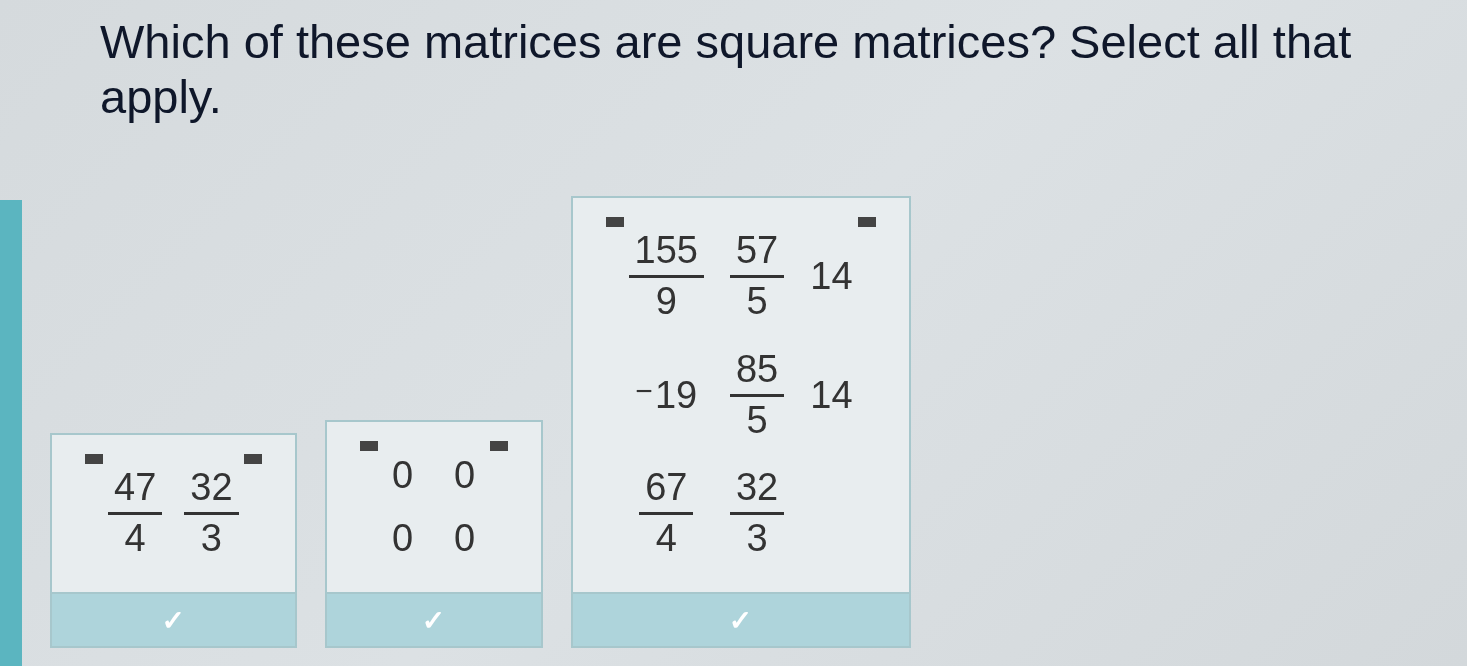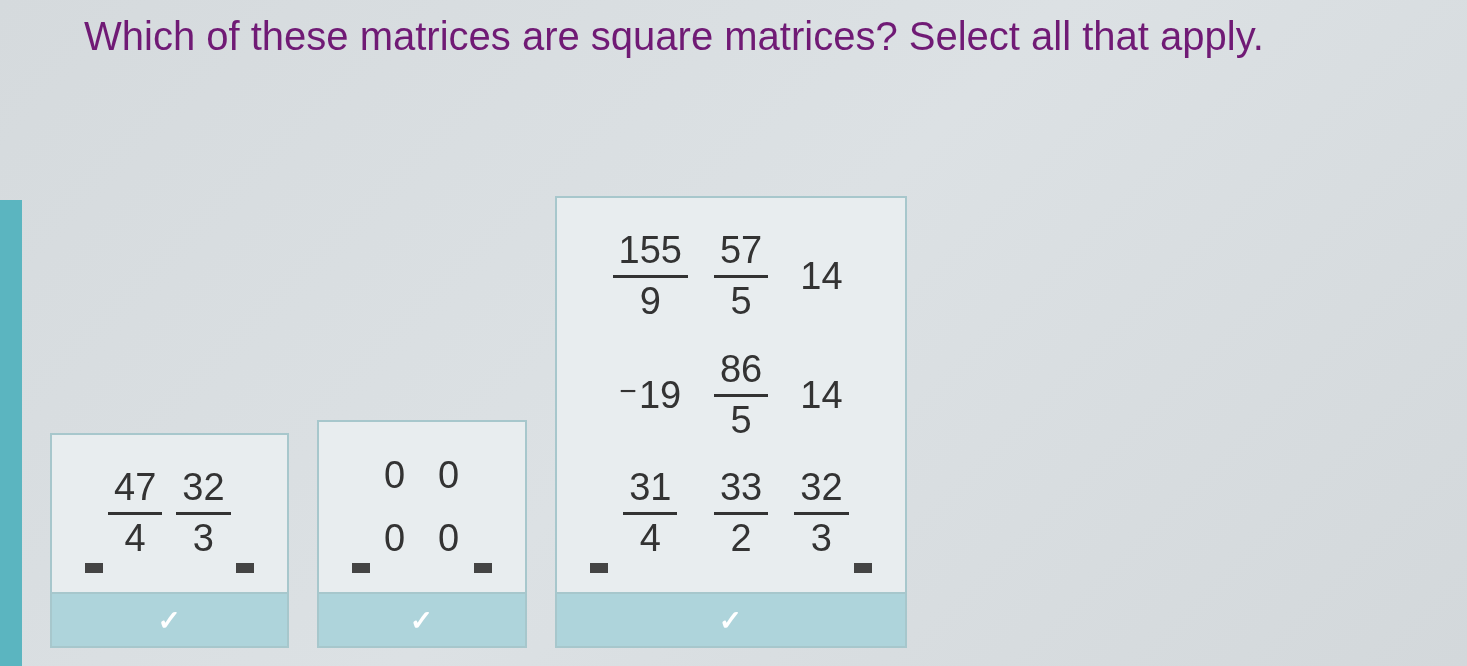--- a/index.html
+++ b/index.html
@@ -23,24 +23,24 @@
       left: 0;
       top: 200px;
       width: 22px;
       height: 466px;
       background: #5bb5c0;
       z-index: 1;
     }
     .question {
       position: absolute;
       top: 14px;
-      left: 84px;
+      left: 100px;
       right: 10px;
-      font-size: 40px;
-      color: #701a75;
+      font-size: 47px;
+      color: #0f172a;
       z-index: 2;
     }
     .choices {
       position: absolute;
       bottom: 18px;
       left: 50px;
       display: flex;
       align-items: flex-end;
       gap: 28px;
       z-index: 2;
@@ -67,21 +67,21 @@
       align-items: center;
       justify-content: center;
     }
     .check-icon {
       color: #fff;
       font-size: 28px;
       font-weight: bold;
     }
     .matrix {
       display: flex;
-      align-items: flex-end;
+      align-items: flex-start;
       color: #333;
     }
     .bracket {
       width: 18px;
       position: relative;
       flex-shrink: 0;
     }
     .bracket.left {
       border-left: 5px solid #444;
     }
@@ -98,21 +98,21 @@
     .bracket::before { top: 0; }
     .bracket::after { bottom: 0; }
     .bracket.left::before, .bracket.left::after { left: 0; }
     .bracket.right::before, .bracket.right::after { right: 0; }
     .mgrid {
       display: grid;
       align-items: center;
       justify-items: center;
       padding: 8px 10px;
     }
-    .mgrid.cols-2 { grid-template-columns: repeat(2, auto); column-gap: 14px; }
+    .mgrid.cols-2 { grid-template-columns: repeat(2, auto); column-gap: 22px; }
     .mgrid.cols-3 { grid-template-columns: repeat(3, auto); column-gap: 26px; }
     .mgrid.rows-1 { grid-template-rows: repeat(1, auto); }
     .mgrid.rows-2 { grid-template-rows: repeat(2, auto); row-gap: 20px; }
     .mgrid.rows-3 { grid-template-rows: repeat(3, auto); row-gap: 26px; }
     .cell {
       font-size: 38px;
       text-align: center;
       min-width: 40px;
     }
     .frac {
@@ -211,39 +211,32 @@
           <div class="cell">14</div>
 
           <div class="cell">
             <span class="neg-wrap">
               <span class="neg-sign">−</span>
               <span>19</span>
             </span>
           </div>
           <div class="cell">
             <div class="frac">
-              <div class="num">86</div>
+              <div class="num">85</div>
               <div class="bar"></div>
               <div class="den">5</div>
             </div>
           </div>
           <div class="cell">14</div>
 
           <div class="cell">
             <div class="frac">
-              <div class="num">31</div>
+              <div class="num">67</div>
               <div class="bar"></div>
               <div class="den">4</div>
-            </div>
-          </div>
-          <div class="cell">
-            <div class="frac">
-              <div class="num">33</div>
-              <div class="bar"></div>
-              <div class="den">2</div>
             </div>
           </div>
           <div class="cell">
             <div class="frac">
               <div class="num">32</div>
               <div class="bar"></div>
               <div class="den">3</div>
             </div>
           </div>
         </div>

